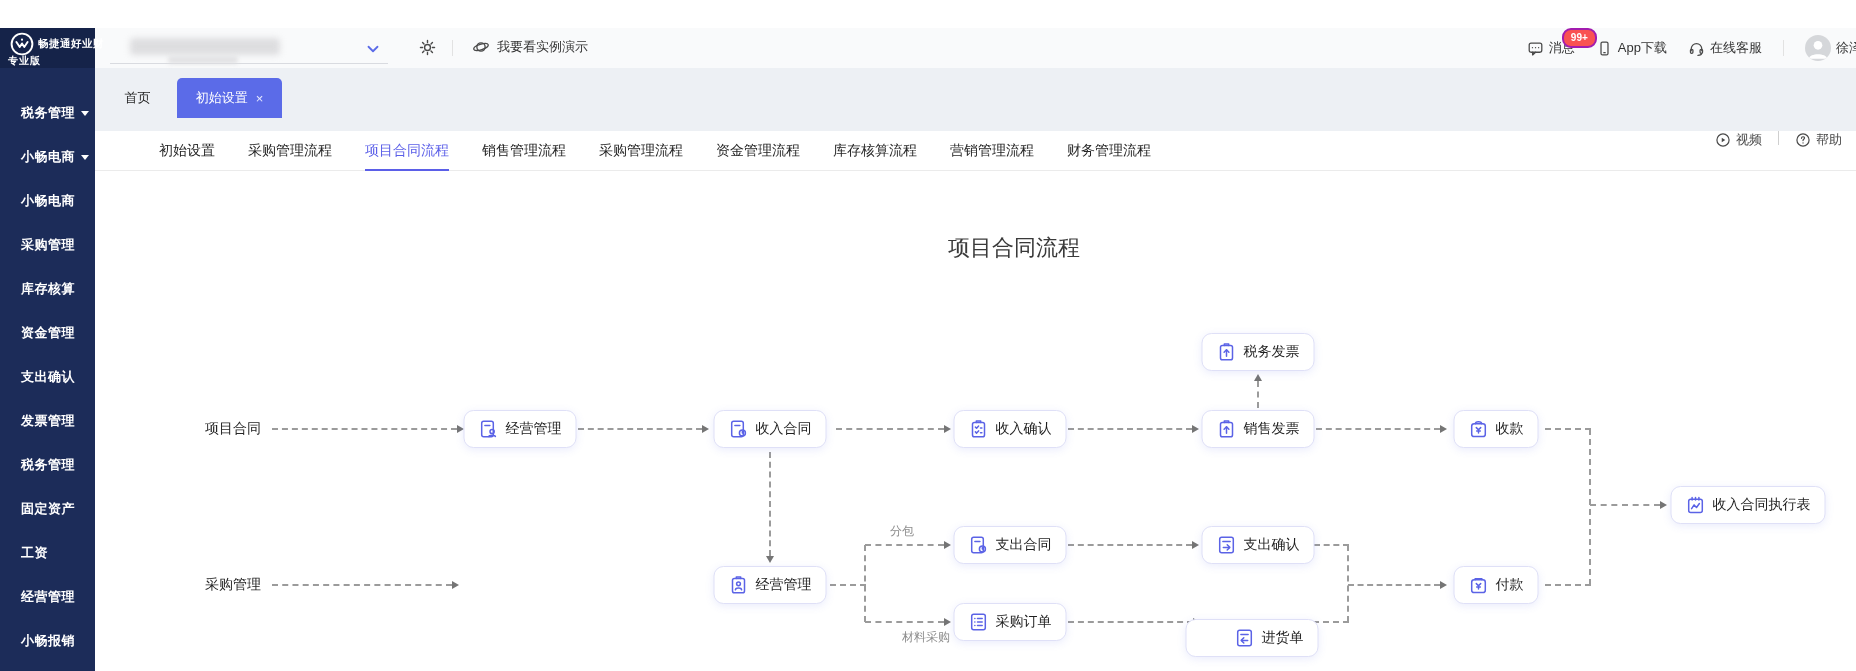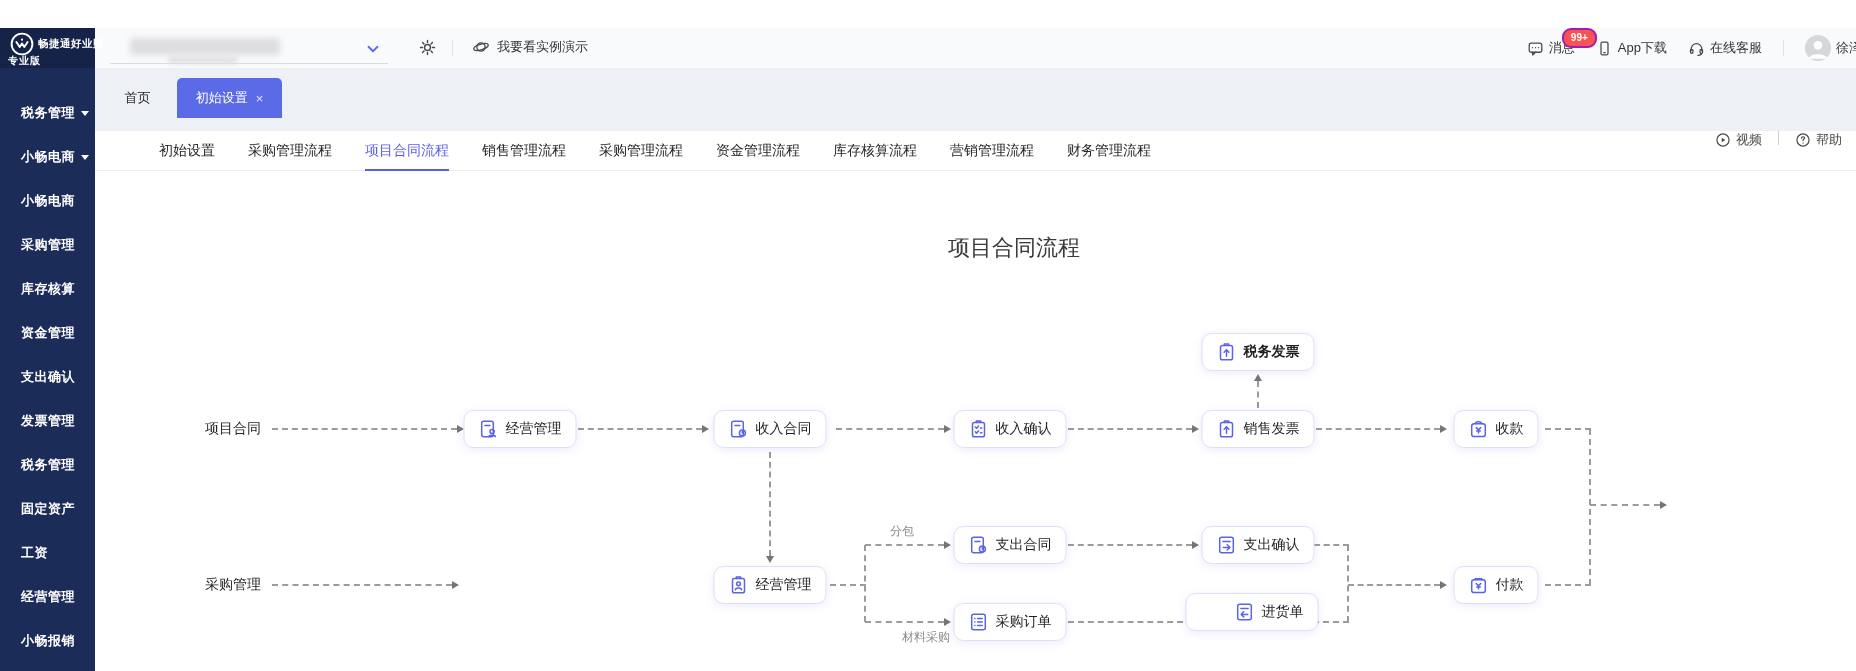--- a/index.html
+++ b/index.html
@@ -344,21 +344,21 @@
           <svg class="ic" viewBox="0 0 20 20">
             <rect x="3.2" y="4.8" width="13.6" height="12.8" rx="2.4"></rect>
             <path d="M6.8 4.8c0-2.9 6.4-2.9 6.4 0"></path>
             <path d="M7.8 8.6l2.2 2.2 2.2-2.2"></path>
             <path d="M10 10.8v3.1"></path>
             <path d="M8.2 12h3.6"></path>
           </svg>
         </span>
         <span>收款</span>
       </div>
-      <div class="node clickable" style="left: 1258px; top: 352px; font-weight: bold;">
+      <div class="node clickable" style="left: 1258px; top: 352px;">
         <span class="nicon">
           <svg class="ic" viewBox="0 0 20 20">
             <rect x="4" y="3.4" width="12" height="14.4" rx="1.8"></rect>
             <path d="M7.8 3.4V2h4.4v1.4"></path>
             <path d="M10 14.2V8"></path>
             <path d="M7.6 10.2L10 7.8l2.4 2.4"></path>
           </svg>
         </span>
         <span>税务发票</span>
       </div>
@@ -399,21 +399,21 @@
         <span class="nicon">
           <svg class="ic" viewBox="0 0 20 20">
             <rect x="3.2" y="2.2" width="13.6" height="15.6" rx="2"></rect>
             <path d="M6.3 6.5h.1M9 6.5h4.7"></path>
             <path d="M6.3 10h.1M9 10h4.7"></path>
             <path d="M6.3 13.5h.1M9 13.5h4.7"></path>
           </svg>
         </span>
         <span>采购订单</span>
       </div>
-      <div class="node clickable" style="left: 1252px; top: 612px; padding-left: 48px;">
+      <div class="node clickable" style="left: 1252px; top: 638px; padding-left: 48px;">
         <span class="nicon">
           <svg class="ic" viewBox="0 0 20 20">
             <rect x="3.2" y="2.2" width="13.6" height="15.6" rx="2"></rect>
             <path d="M6.4 6.4h7.2"></path>
             <path d="M13.2 12.4h-6"></path>
             <path d="M9.3 9.8l-2.6 2.6 2.6 2.6"></path>
           </svg>
         </span>
         <span>进货单</span>
       </div>
@@ -422,15 +422,25 @@
           <svg class="ic" viewBox="0 0 20 20">
             <rect x="3.2" y="4.8" width="13.6" height="12.8" rx="2.4"></rect>
             <path d="M6.6 4.8v-1h6.8v1"></path>
             <path d="M7.8 8.6l2.2 2.2 2.2-2.2"></path>
             <path d="M10 10.8v3.1"></path>
             <path d="M8.2 12h3.6"></path>
           </svg>
         </span>
         <span>付款</span>
       </div>
+      <div class="node clickable" style="left: 1748px; top: 505px;">
+        <span class="nicon">
+          <svg class="ic" viewBox="0 0 20 20">
+            <rect x="3.2" y="4.2" width="13.6" height="13.4" rx="2"></rect>
+            <path d="M6.6 2.4v2.6M10 2.4v2.6M13.4 2.4v2.6"></path>
+            <path d="M6.1 13.7l2.5-3.8 2.4 2.6 2.9-4"></path>
+          </svg>
+        </span>
+        <span>收入合同执行表</span>
+      </div>
     </div>
 
 </div>
 
 </body></html>

